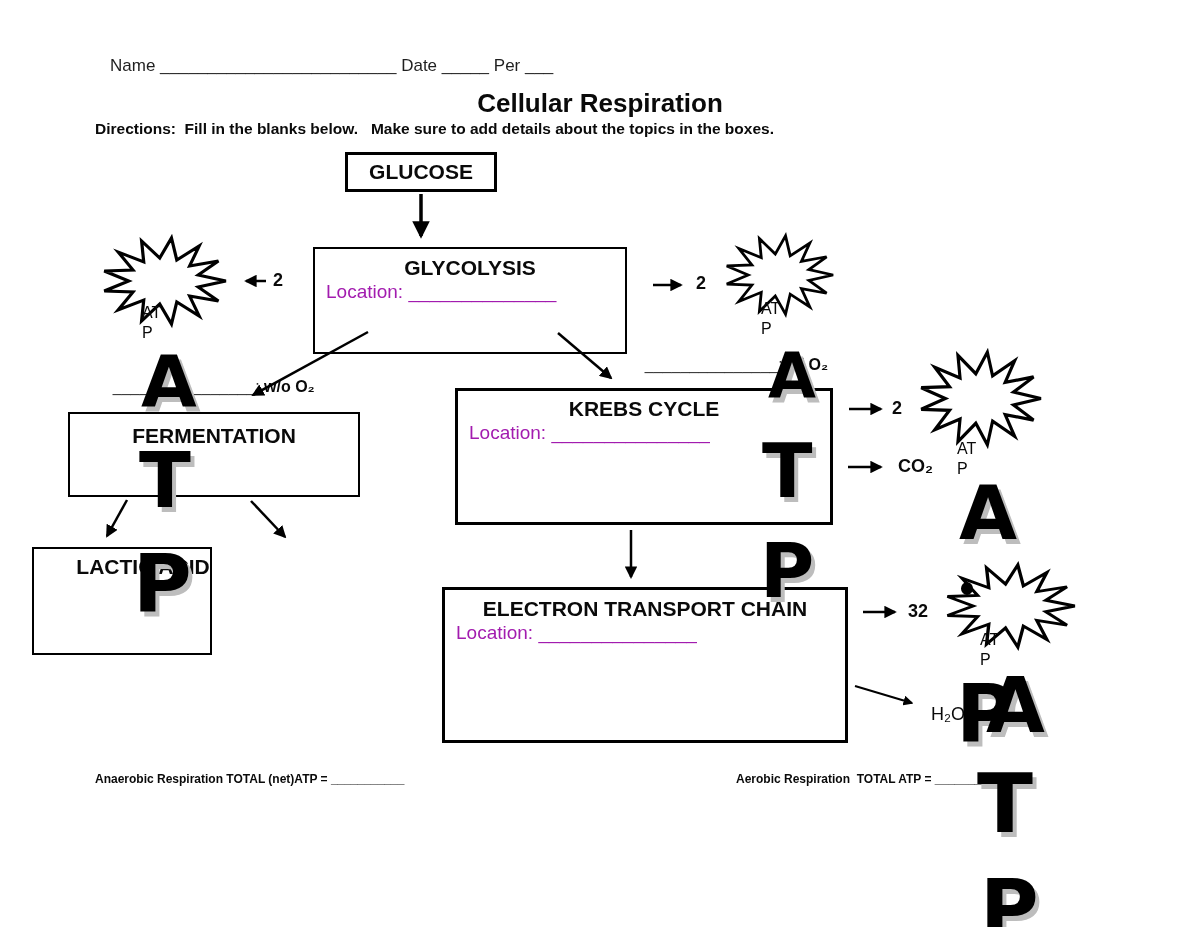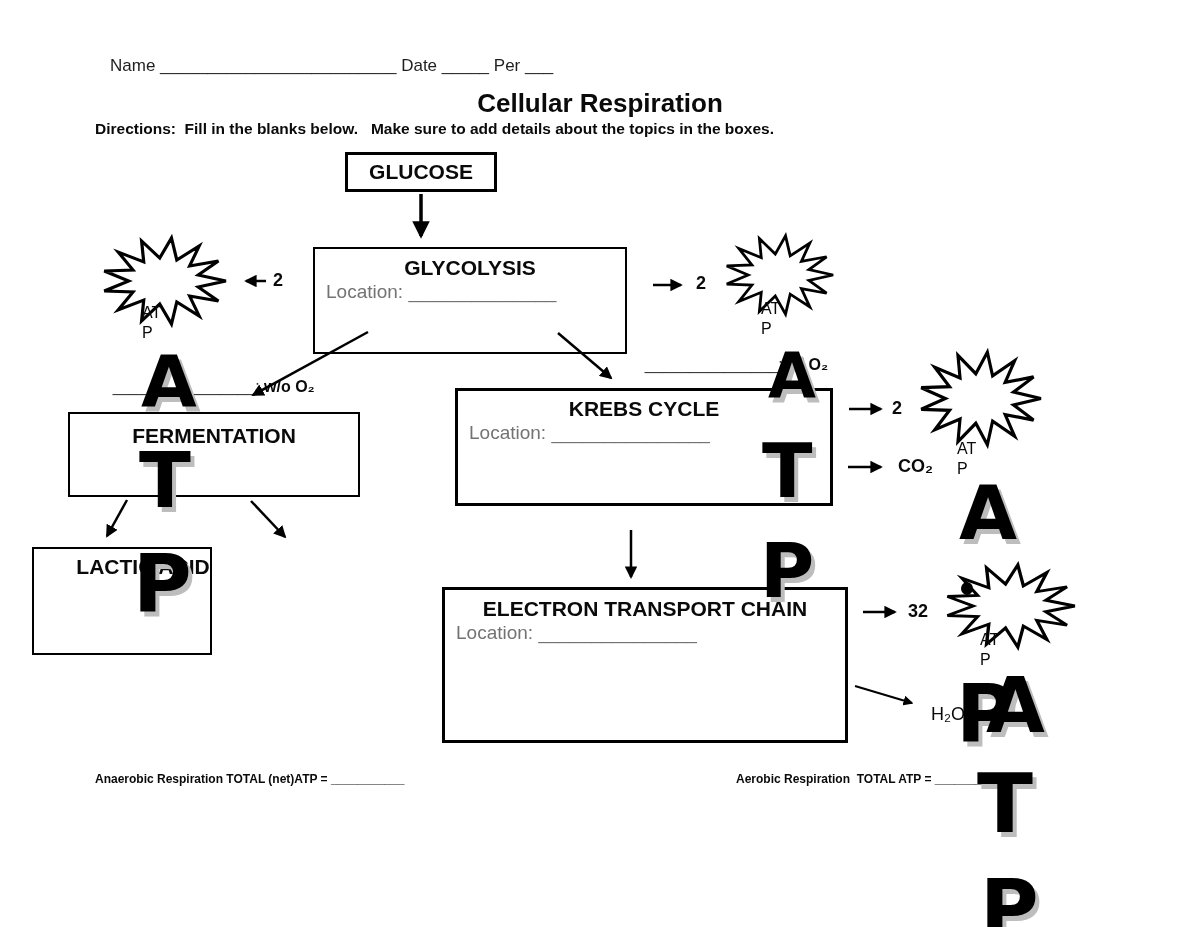--- a/index.html
+++ b/index.html
@@ -7,21 +7,21 @@
     position:relative;width:1200px;height:927px;background:#ffffff;
     font-family:"Liberation Sans",sans-serif;color:#0a0a0a;overflow:hidden;
   }
   .abs{position:absolute;}
   .name-line{left:110px;top:56px;font-size:17px;color:#1f1f1f;white-space:pre;z-index:3;}
   .doc-title{left:0;top:88px;width:1200px;text-align:center;font-size:26px;font-weight:bold;z-index:3;}
   .directions{left:95px;top:120px;font-size:15.5px;font-weight:bold;white-space:pre;z-index:3;}
   .box{position:absolute;border:2.5px solid #000;background:#fff;box-sizing:border-box;z-index:2;}
   .bw3{border-width:3px;}
   .box-title{font-weight:bold;font-size:21px;text-align:center;white-space:pre;}
-  .location{font-size:19px;color:#737373;margin-left:11px;margin-top:1px;white-space:pre;}
+  .location{font-size:19px;color:#a21caf;margin-left:11px;margin-top:1px;white-space:pre;}
   .glucose-inner{display:flex;width:100%;height:100%;align-items:center;justify-content:center;}
   .blank-line{position:absolute;font-size:16px;color:#333;white-space:pre;z-index:3;}
   .blank-line .cond{font-weight:bold;color:#0a0a0a;}
   .count{position:absolute;font-weight:bold;font-size:18px;z-index:4;white-space:pre;}
   .chem{position:absolute;font-size:18px;z-index:3;white-space:pre;}
   .chem.bold{font-weight:bold;z-index:4;}
   .total{position:absolute;font-weight:bold;font-size:12px;white-space:pre;z-index:3;}
   .star{position:absolute;z-index:3;}
   .star svg{position:absolute;left:0;top:0;width:100%;height:100%;overflow:visible;}
   .star-label{position:absolute;font-weight:normal;font-size:16px;line-height:1.22;z-index:4;white-space:pre;}
@@ -56,21 +56,21 @@
 
   <div class="box" style="left:313px;top:247px;width:314px;height:107px;">
     <div class="box-title" style="margin-top:7px;">GLYCOLYSIS</div>
     <div class="location">Location: ______________</div>
   </div>
 
   <div class="box" style="left:68px;top:412px;width:292px;height:85px;">
     <div class="box-title" style="margin-top:10px;">FERMENTATION</div>
   </div>
 
-  <div class="box bw3" style="left:455px;top:388px;width:378px;height:118px;">
+  <div class="box bw3" style="left:455px;top:388px;width:378px;height:137px;">
     <div class="box-title" style="margin-top:6px;">KREBS CYCLE</div>
     <div class="location">Location: _______________</div>
   </div>
 
   <div class="box" style="left:32px;top:547px;width:180px;height:108px;padding-left:42px;">
     <div class="box-title" style="margin-top:6px;">LACTIC ACID</div>
   </div>
 
 
   <div class="box bw3" style="left:442px;top:587px;width:406px;height:156px;">

